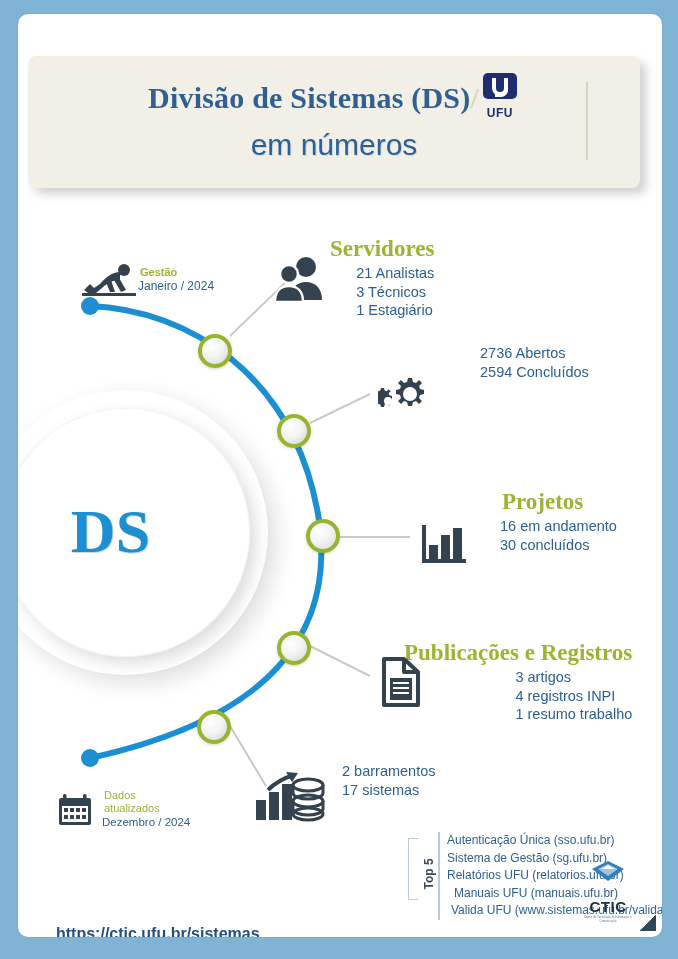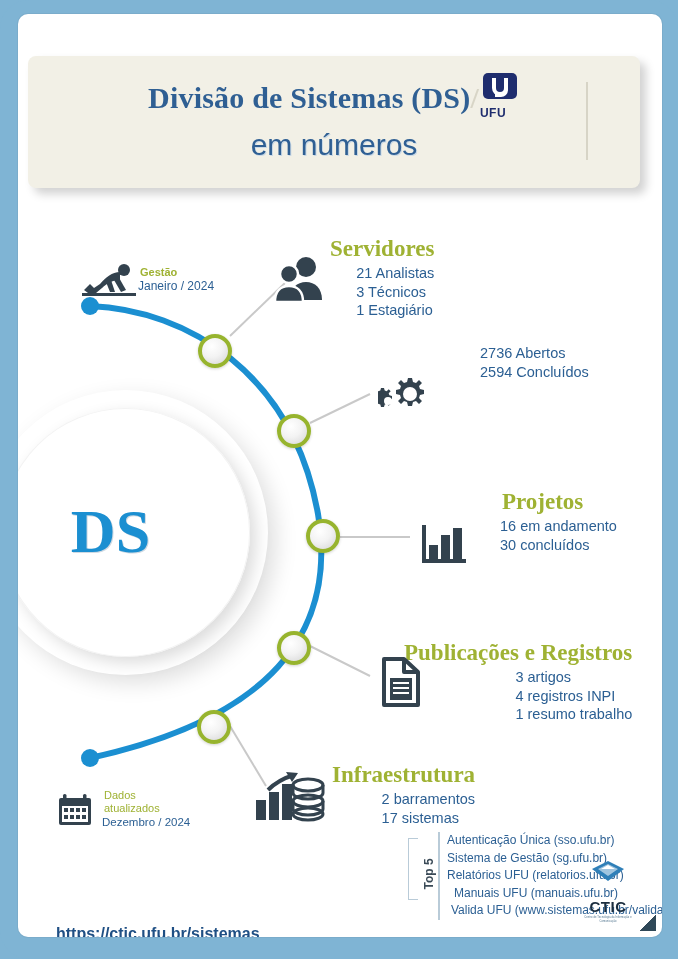--- a/index.html
+++ b/index.html
@@ -66,21 +66,21 @@
   #ufu-logo{
     display:inline-block;
     vertical-align:-10px;
     width:40px;height:46px;
     position:relative;
     margin-left:1px;
   }
   #ufu-logo .mark{display:block;}
   #ufu-logo .word{
     position:absolute;left:0;right:0;bottom:-2px;
-    text-align:left;
+    text-align:center;
     font-family:"Liberation Sans", sans-serif;
     font-weight:bold;
     font-size:12px;
     color:#1f2d6e;
     letter-spacing:0.5px;
   }
   
   #title-rule{
     position:absolute;right:52px;top:26px;
     width:2px;height:78px;
@@ -374,21 +374,20 @@
         <path d="M32 2 L44 3 L38 12 Z" fill="#33424e"></path>
         <g fill="none" stroke="#33424e" stroke-width="3">
           <ellipse cx="54" cy="15" rx="15" ry="6"></ellipse>
           <path d="M39 15 v8 a15 6 0 0 0 30 0 v-8"></path>
           <ellipse cx="54" cy="31" rx="15" ry="6"></ellipse>
           <path d="M39 31 v8 a15 6 0 0 0 30 0 v-8"></path>
           <ellipse cx="54" cy="44" rx="15" ry="6"></ellipse>
         </g>
       </svg>
       <div style="margin-left:78px;">
-        <div class="sec-head">Infraestrutura</div>
         <div class="sec-body">
           <div class="sec-rule"></div>
           <div class="sec-list">
             <div>2 barramentos</div>
             <div>17 sistemas</div>
           </div>
         </div>
       </div>
     </div>
 

